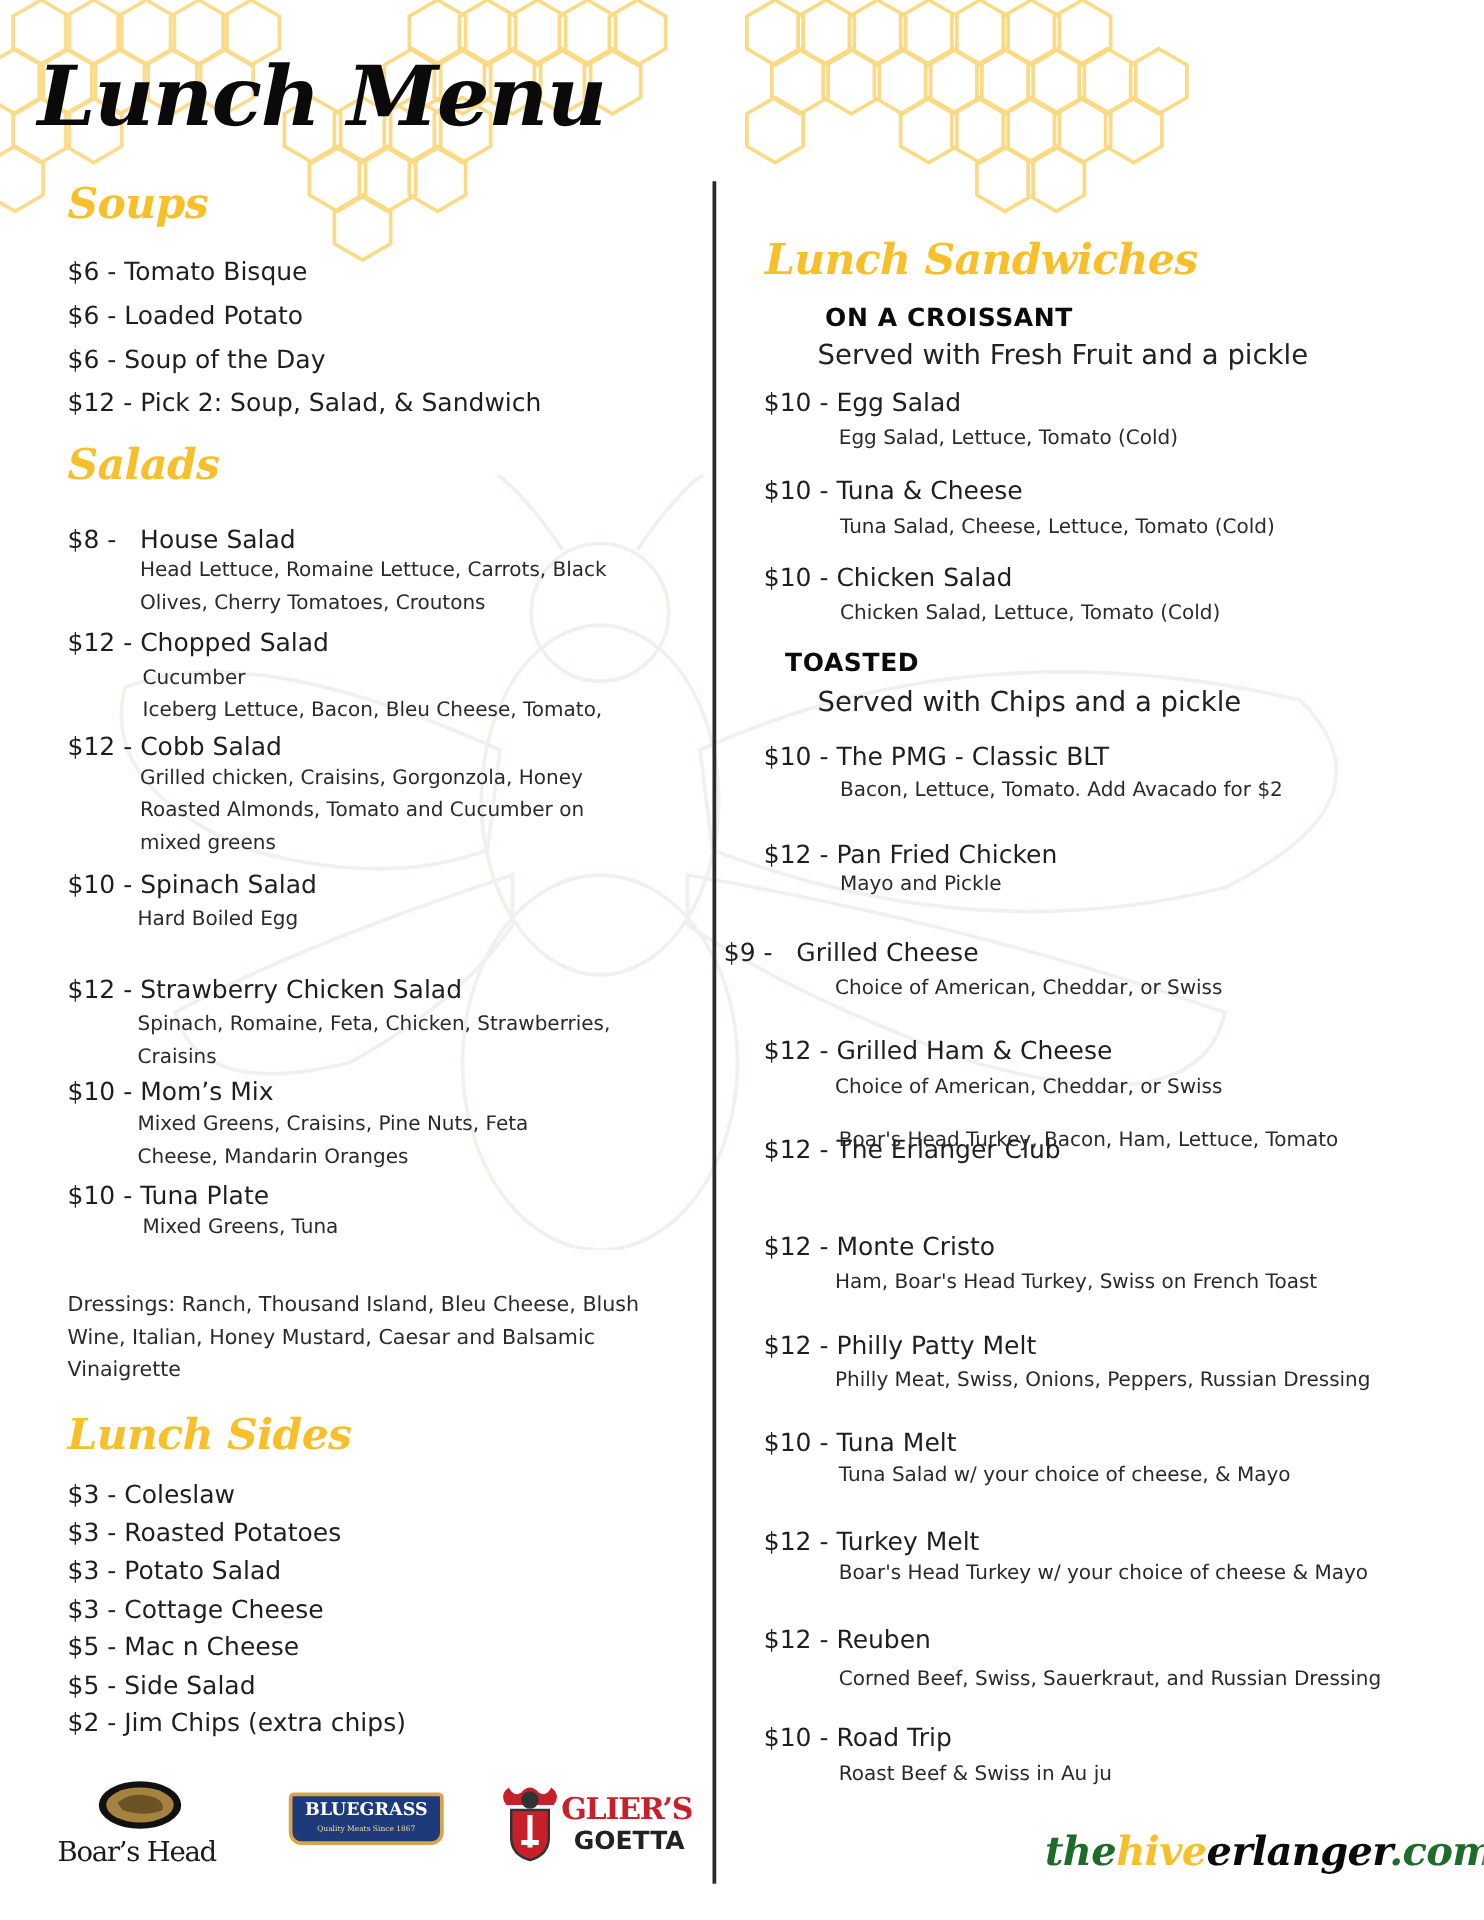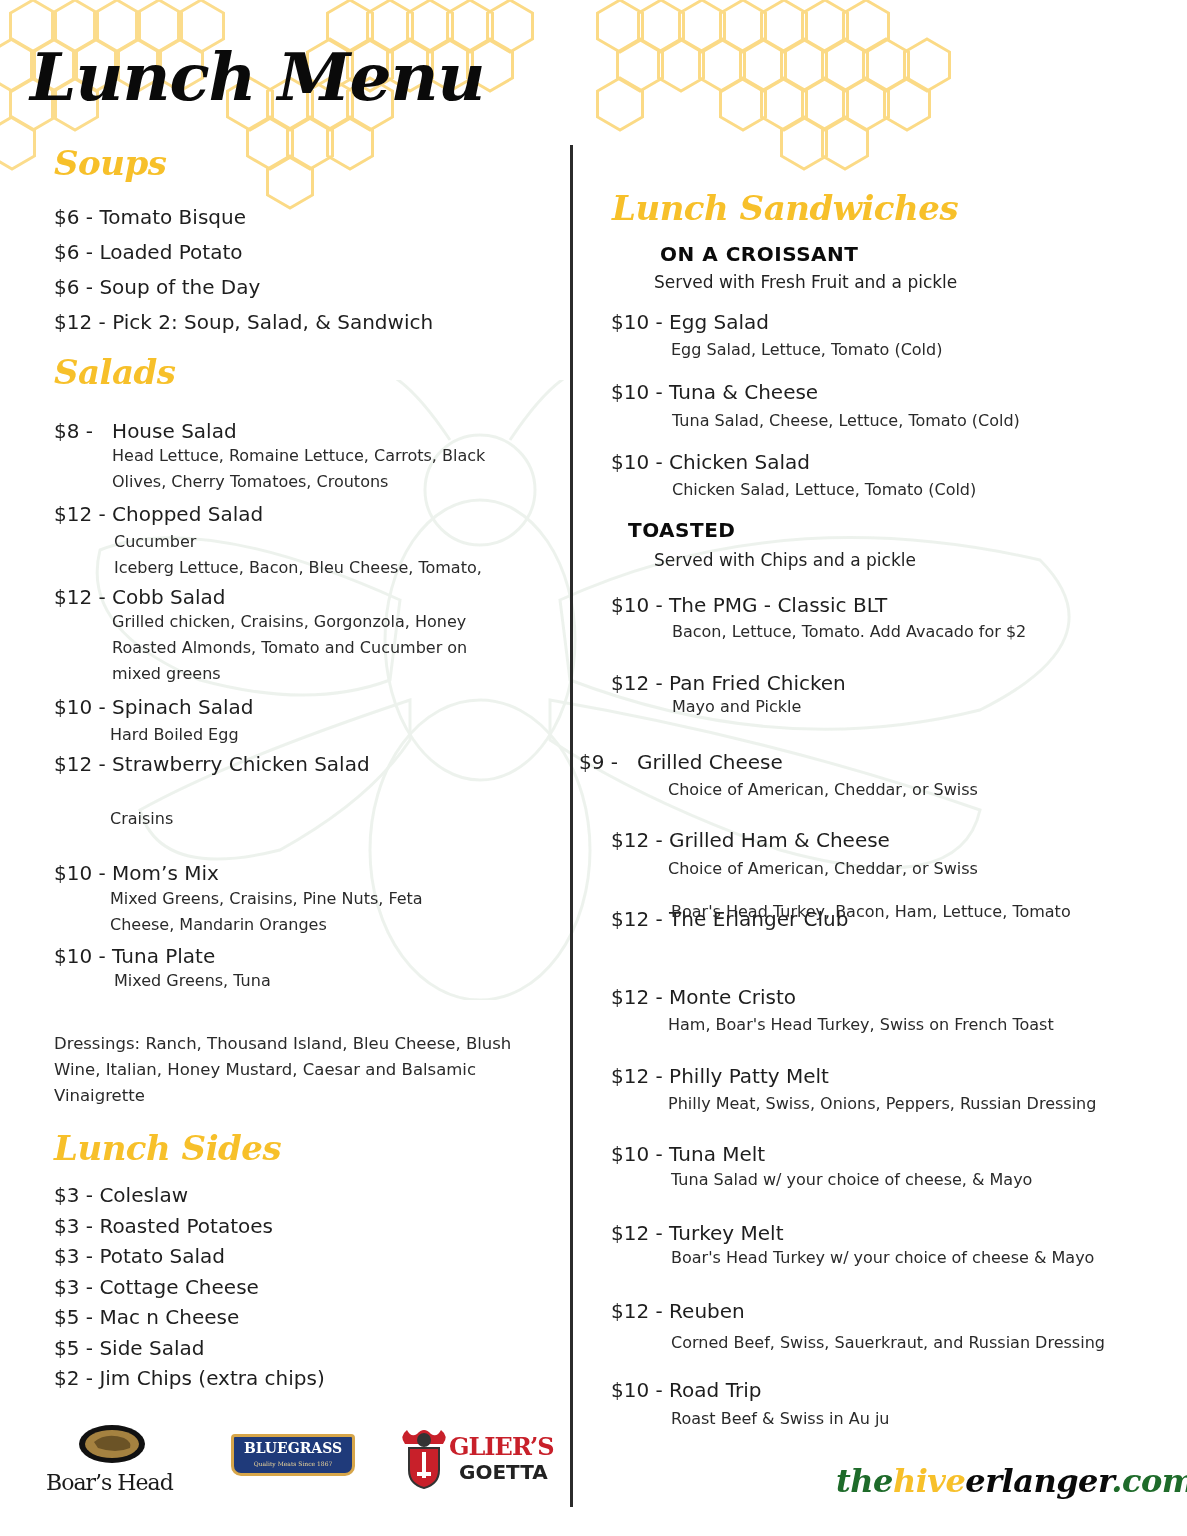--- a/index.html
+++ b/index.html
@@ -21,21 +21,21 @@
       font-family: "DejaVu Serif", serif; font-style: italic; font-weight: bold;
       color: #f7c02a; font-size: 34px; letter-spacing: -0.5px;
     }
     .item { position: absolute; z-index: 2; font-size: 20px; color: #1e1e1e; white-space: nowrap; }
     .desc { position: absolute; z-index: 2; font-size: 16px; color: #2a2a2a; line-height: 26px; }
     .subhead {
       position: absolute; z-index: 2;
       font-family: "DejaVu Sans", sans-serif; font-weight: bold;
       font-size: 20px; color: #0b0b0b; letter-spacing: 0.5px;
     }
-    .served { position: absolute; z-index: 2; font-size: 17px; color: #222; white-space: nowrap; }
+    .served { position: absolute; z-index: 2; font-size: 22px; color: #222; white-space: nowrap; }
     .divider { position: absolute; left: 570px; top: 145px; width: 3px; height: 1362px; background: #2b2b2b; z-index: 2; }
     .logo { position: absolute; z-index: 2; }
     .website {
       position: absolute; left: 836px; top: 1462px; z-index: 2;
       font-family: "DejaVu Serif", serif; font-style: italic; font-weight: bold; font-size: 32px;
       white-space: nowrap; letter-spacing: -0.5px;
     }
   </style>
 </head>
 <body>
@@ -151,22 +151,23 @@
       <div>Grilled chicken, Craisins, Gorgonzola, Honey</div>
       <div>Roasted Almonds, Tomato and Cucumber on</div>
       <div>mixed greens</div>
     </div>
 
   <div class="item" style="left:54px; top:695px;">$10 - Spinach Salad</div>
   <div class="desc" style="left:110px; top:722px;">
       <div>Hard Boiled Egg</div>
     </div>
 
-  <div class="item" style="left:54px; top:752px;">$12 - Strawberry Chicken Salad</div>
+  <div class="item" style="left:54px; top:779px;">$12 - Strawberry Chicken Salad</div>
   <div class="desc" style="left:110px; top:806px;">
+      <div>Spinach, Romaine, Feta, Chicken, Strawberries,</div>
       <div>Craisins</div>
     </div>
 
   <div class="item" style="left:54px; top:861px;">$10 - Mom’s Mix</div>
   <div class="desc" style="left:110px; top:886px;">
       <div>Mixed Greens, Craisins, Pine Nuts, Feta</div>
       <div>Cheese, Mandarin Oranges</div>
     </div>
 
   <div class="item" style="left:54px; top:944px;">$10 - Tuna Plate</div>

